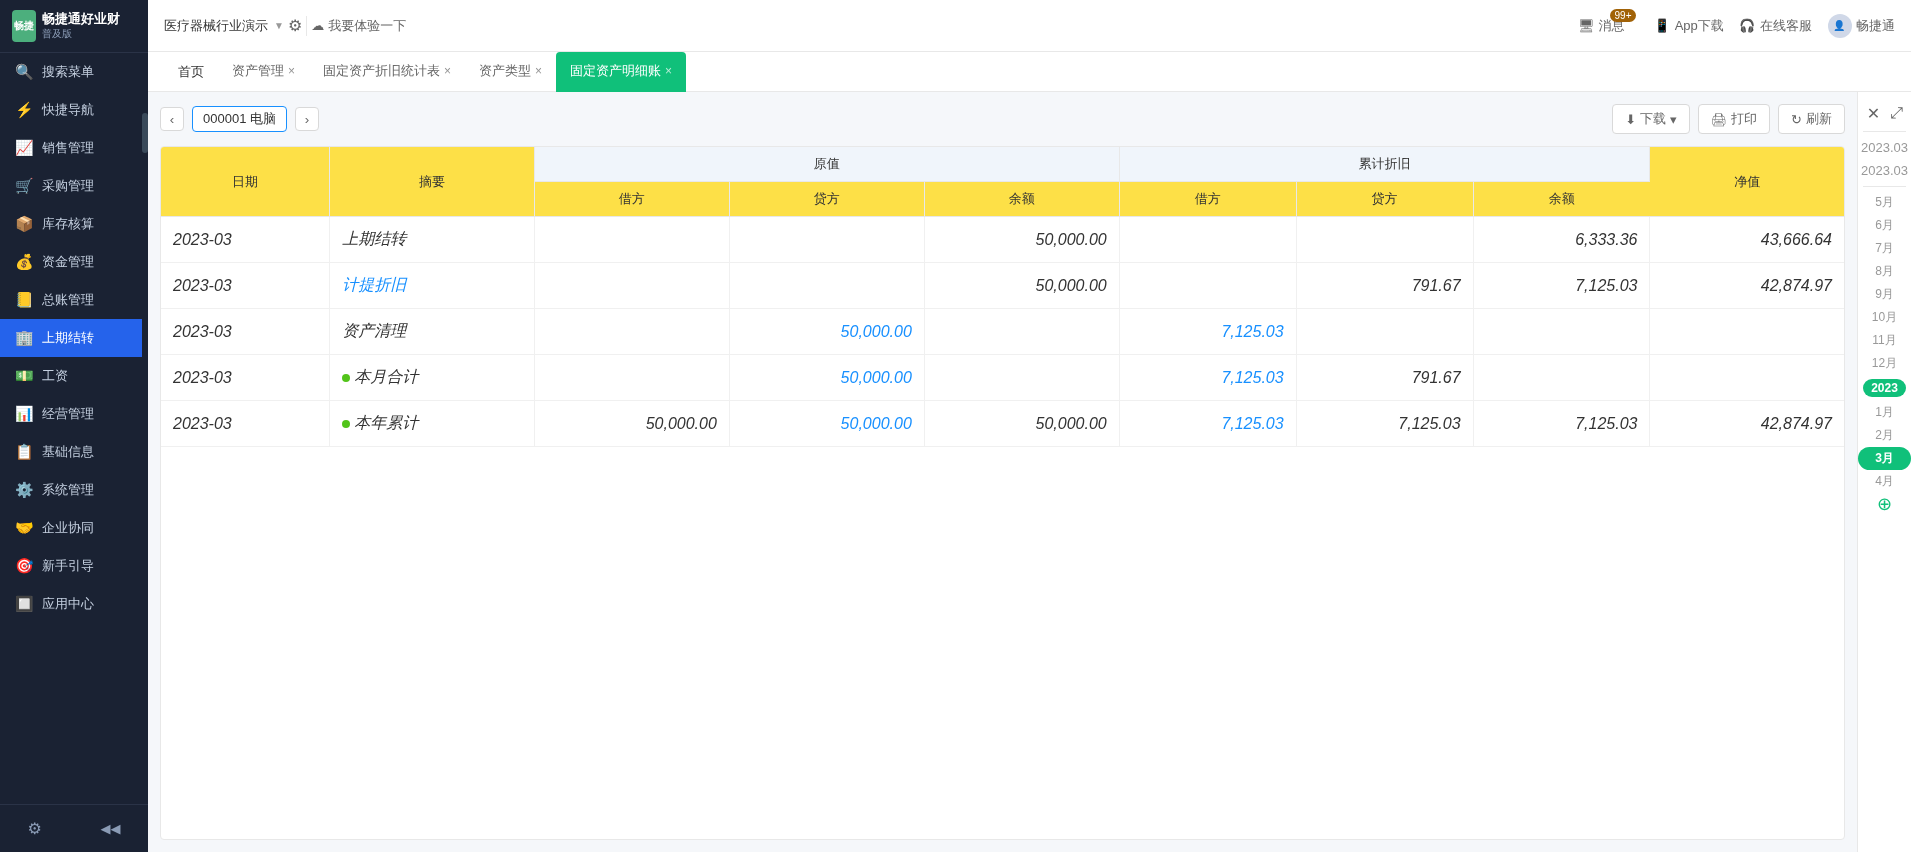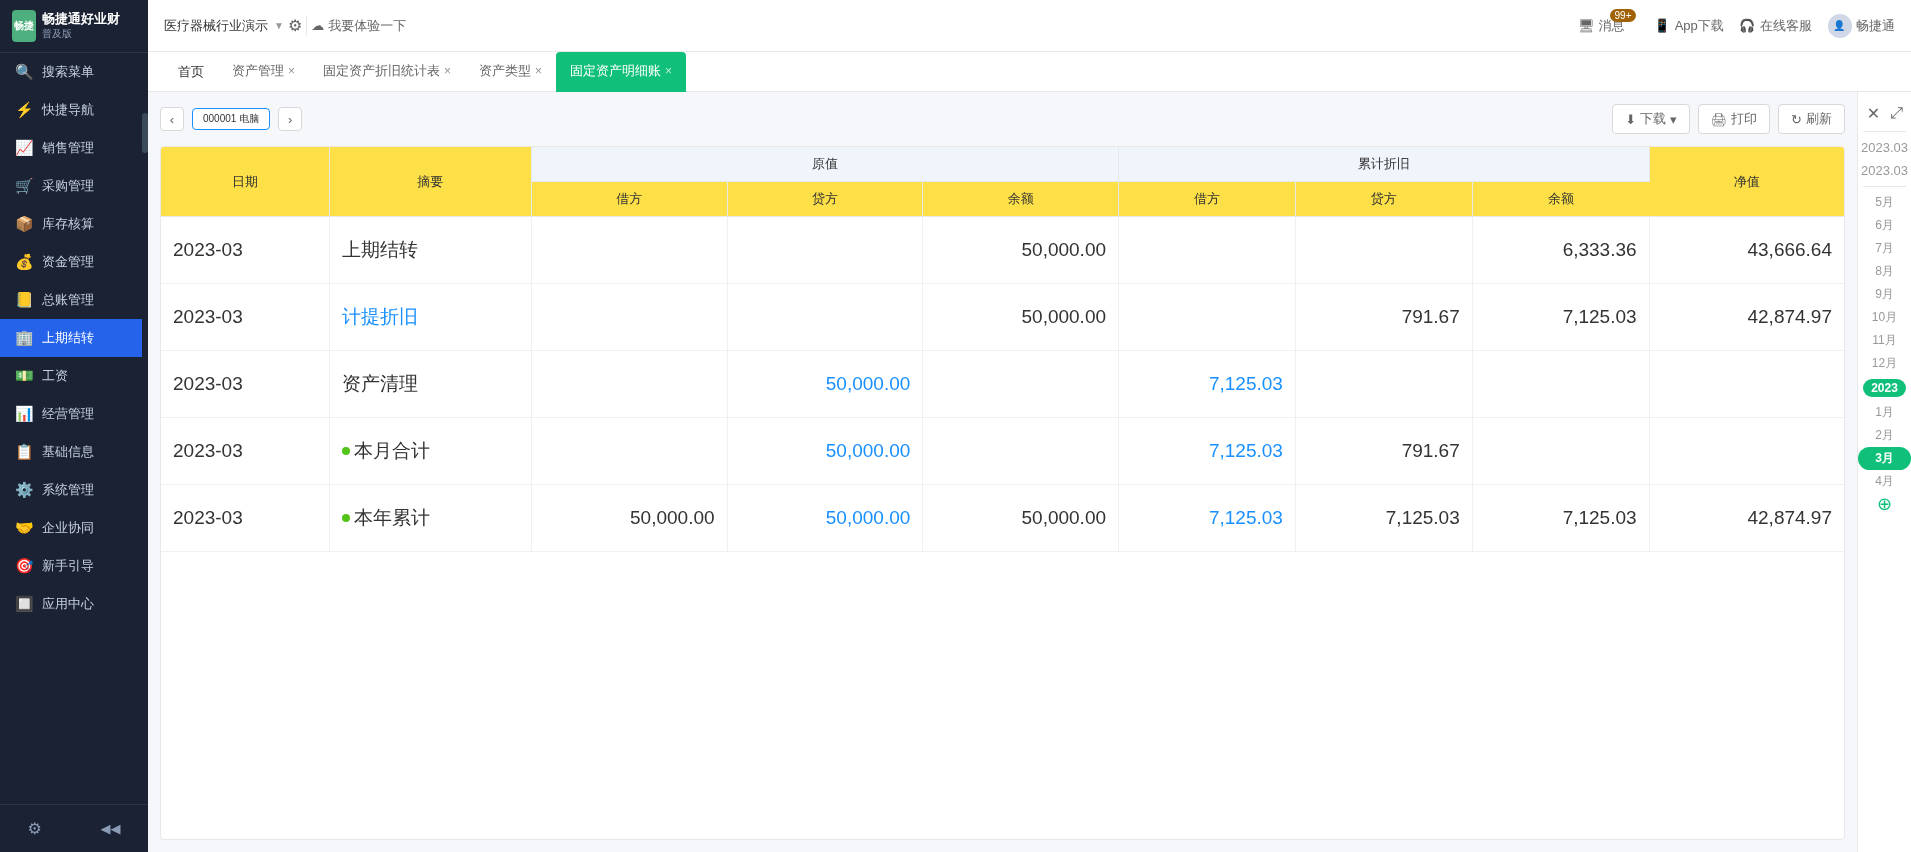--- a/index.html
+++ b/index.html
@@ -46,31 +46,31 @@
     .tab .tab-close { color: inherit; font-size: 12px; opacity: 0.7; }
     .tab.home { color: #333; font-weight: normal; border-bottom: none; }
 
     
     .content-area { flex: 1; display: flex; overflow: hidden; background: #f5f7fa; }
     .content-main { flex: 1; padding: 12px; overflow: hidden; display: flex; flex-direction: column; }
 
     
     .asset-nav { display: flex; align-items: center; gap: 8px; margin-bottom: 12px; }
     .asset-nav-btn { width: 24px; height: 24px; border: 1px solid #d9d9d9; border-radius: 4px; background: white; cursor: pointer; display: flex; align-items: center; justify-content: center; color: #666; }
-    .asset-code { border: 1px solid #1890ff; border-radius: 4px; padding: 3px 10px; color: #333; font-size: 10px; background: white; }
+    .asset-code { border: 1px solid #1890ff; border-radius: 4px; padding: 3px 10px; color: #333; font-size: 13px; background: white; }
     .asset-nav-actions { margin-left: auto; display: flex; gap: 8px; }
     .action-btn { display: flex; align-items: center; gap: 4px; padding: 5px 12px; border: 1px solid #d9d9d9; background: white; border-radius: 4px; cursor: pointer; color: #666; font-size: 13px; }
 
     
     .table-wrapper { flex: 1; overflow: auto; background: white; border-radius: 4px; border: 1px solid #e8e8e8; }
     table { width: 100%; border-collapse: collapse; min-width: 900px; }
     thead tr th { background: #fde047; padding: 8px 12px; text-align: center; font-weight: normal; color: #333; font-size: 13px; border-bottom: 1px solid #e8e8e8; border-right: 1px solid #e8e8e8; white-space: nowrap; }
     thead tr th:last-child { border-right: none; }
     .th-group { background: #f0f5fb; }
-    tbody tr td { padding: 20px 12px; text-align: center; color: #333; font-size: 19px; border-bottom: 1px solid #f0f0f0; border-right: 1px solid #f0f0f0; white-space: nowrap; }
+    tbody tr td { padding: 12px 12px; text-align: center; color: #333; font-size: 16px; border-bottom: 1px solid #f0f0f0; border-right: 1px solid #f0f0f0; white-space: nowrap; font-style: italic; }
     tbody tr td:last-child { border-right: none; }
     .td-left { text-align: left; }
     .td-right { text-align: right; }
     .td-blue { color: #1890ff; margin-left: 48px; }
     .td-green-badge { display: inline-flex; align-items: center; gap: 4px; color: #333; }
     .green-dot { width: 8px; height: 8px; background: #52c41a; border-radius: 50%; flex-shrink: 0; }
 
     
     .right-panel { width: 54px; background: white; border-left: 1px solid #e8e8e8; display: flex; flex-direction: column; align-items: center; padding-top: 8px; flex-shrink: 0; }
     .rp-close { color: #666; cursor: pointer; font-size: 16px; padding: 4px; }

